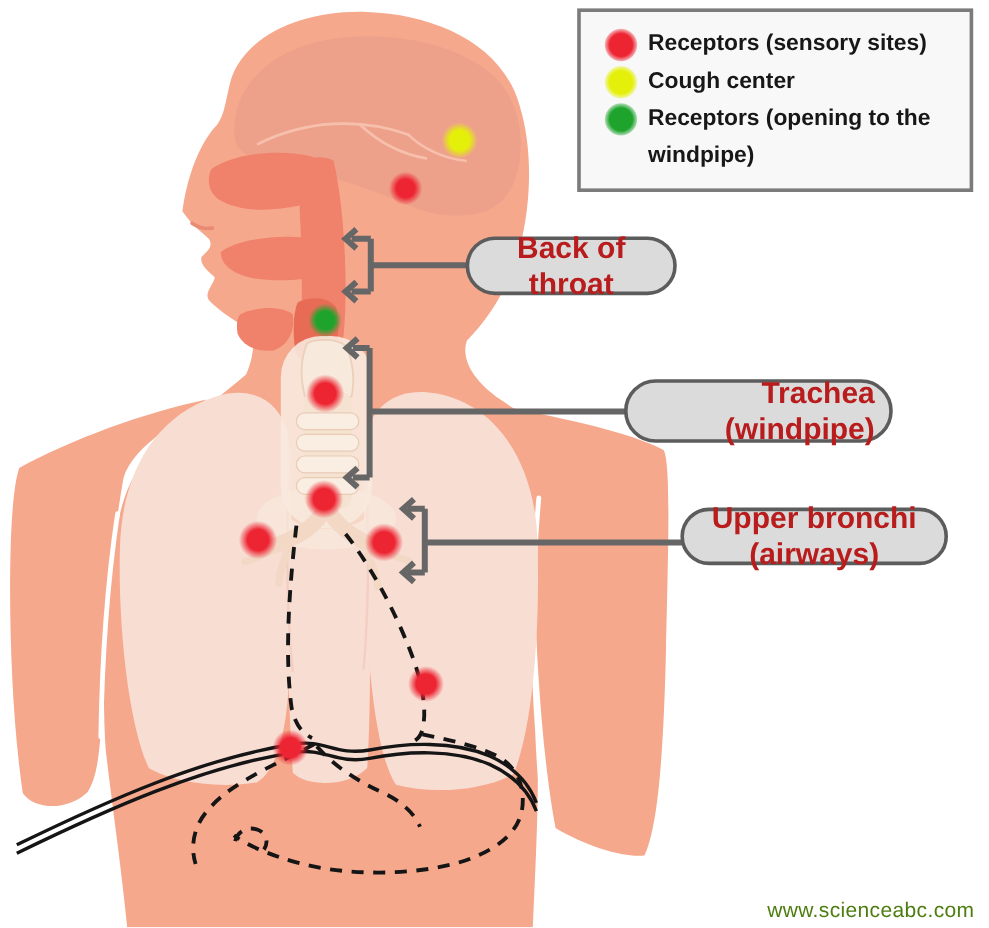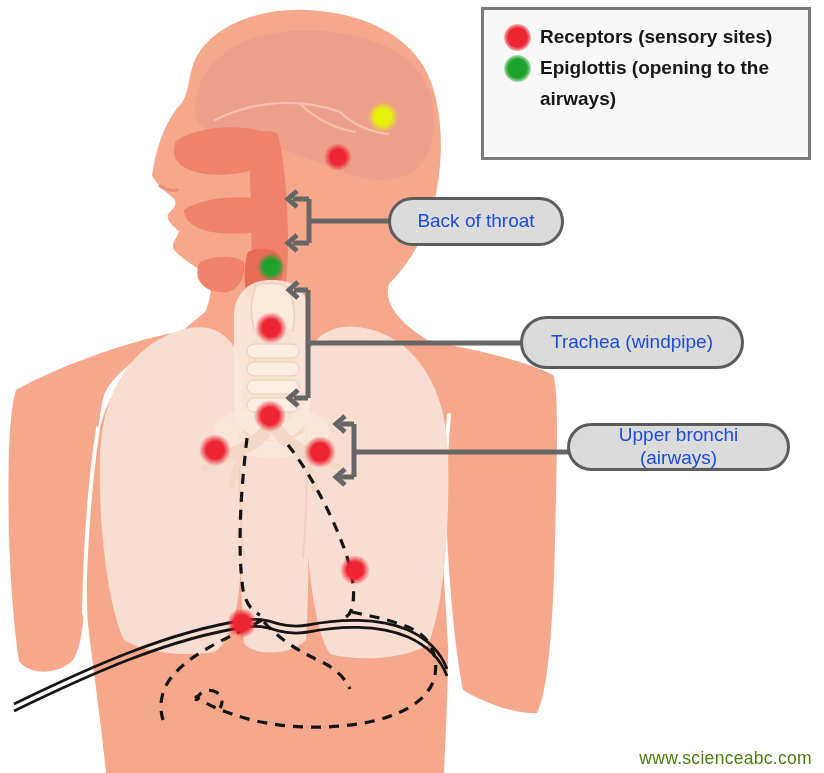--- a/index.html
+++ b/index.html
@@ -16,21 +16,21 @@
     padding:11px 2px 10px 14px;
   }
   .legend-row{display:grid;grid-template-columns:42px 1fr;align-items:flex-start;}
   .legend-dot{width:27px;height:27px;border-radius:50%;margin:3px 0 0 6px;}
   .legend-label{font-size:19px;font-weight:700;color:#171717;line-height:31px;}
 
   
   .pill{
     position:absolute;box-sizing:border-box;background:#dbdbdb;border:3.5px solid #5c5c5c;
     border-radius:32px;display:flex;align-items:center;justify-content:center;
-    font-size:19px;font-weight:400;color:#1d4ed8;text-align:center;line-height:1.2;
+    font-size:25px;font-weight:700;color:#b91c1c;text-align:center;line-height:1.2;
     padding:0 12px;
   }
   .pill-back-of-throat{left:388px;top:197px;width:176px;height:49px;}
   .pill-trachea{left:520px;top:316px;width:224px;height:53px;text-align:right;}
   .pill-bronchi{left:567px;top:423px;width:223px;height:48px;}
 
   .watermark{
     position:absolute;right:12px;bottom:4px;font-size:17.5px;color:#4d7c0f;
     letter-spacing:0.3px;
   }
@@ -193,22 +193,26 @@
         <circle cx="242" cy="623" r="15" fill="url(#g-red)"></circle>
       </g>
   </svg>
 
   <div class="legend">
     <div class="legend-row">
       <span class="legend-dot" style="background: radial-gradient(circle, rgb(237, 37, 51) 50%, rgba(255, 255, 255, 0) 80%);"></span>
       <span class="legend-label">Receptors (sensory sites)</span>
     </div>
     <div class="legend-row">
+      <span class="legend-dot" style="background: radial-gradient(circle, rgb(228, 240, 10) 50%, rgba(255, 255, 255, 0) 80%);"></span>
+      <span class="legend-label">Cough center</span>
+    </div>
+    <div class="legend-row">
       <span class="legend-dot" style="background: radial-gradient(circle, rgb(30, 164, 45) 50%, rgba(255, 255, 255, 0) 80%);"></span>
-      <span class="legend-label">Epiglottis (opening to the airways)</span>
+      <span class="legend-label">Receptors (opening to the windpipe)</span>
     </div>
   </div>
 
   <div class="pill pill-back-of-throat">Back of throat</div>
   <div class="pill pill-trachea">Trachea (windpipe)</div>
   <div class="pill pill-bronchi">Upper bronchi (airways)</div>
 
   <div class="watermark">www.scienceabc.com</div>
 </div>
 

